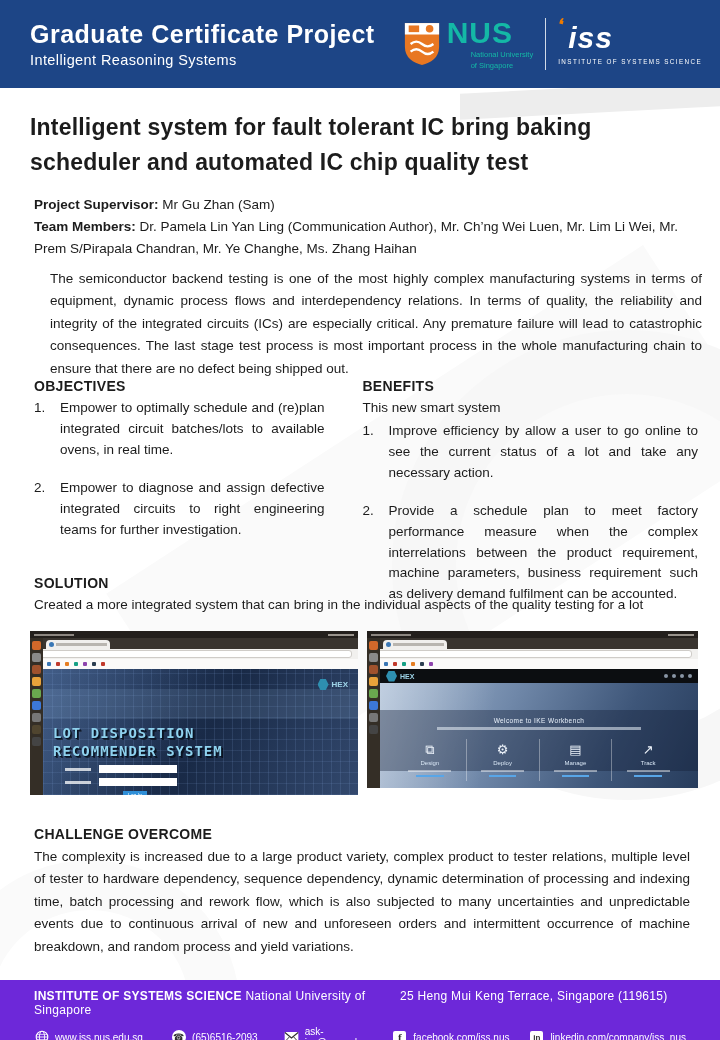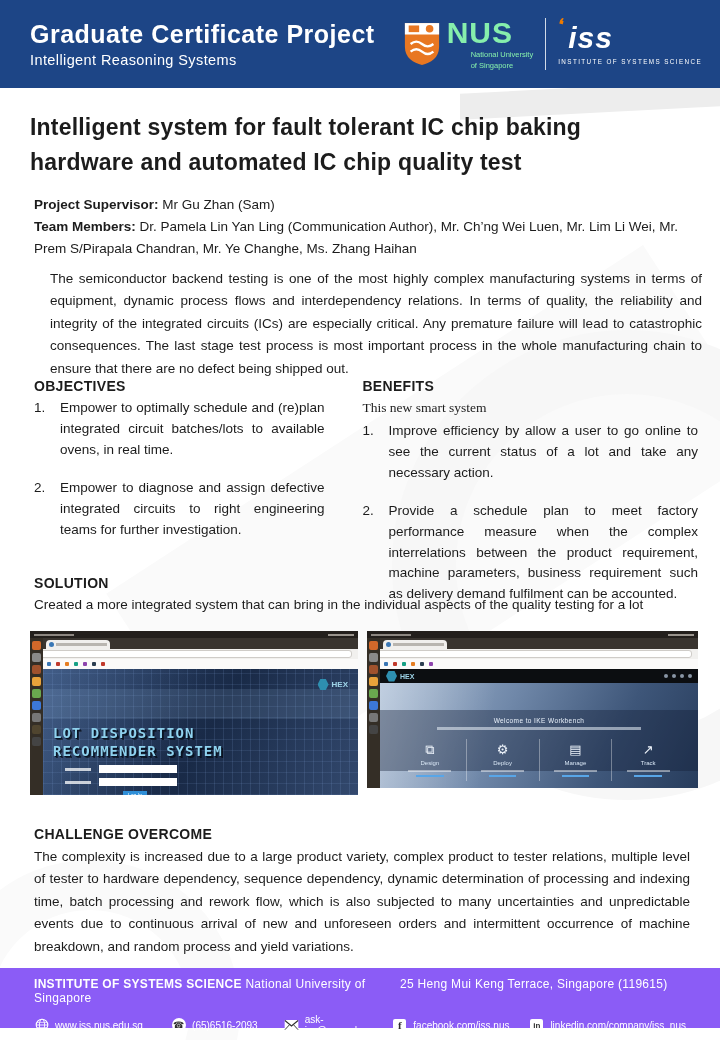--- a/index.html
+++ b/index.html
@@ -24,21 +24,21 @@
 
   
   .header { top:0; left:0; right:0; height:88px; background:#1d4586;
     display:flex; align-items:center; justify-content:space-between;
     padding:0 14px 0 30px; box-sizing:border-box; }
   .header-titles { color:#fff; }
   .header-titles h1 { margin:0; font-size:25px; font-weight:bold; letter-spacing:.5px; }
   .header-titles .sub { margin-top:3px; font-size:14.5px; letter-spacing:.4px; }
   .logos { display:flex; align-items:center; gap:12px; }
   .nus { display:flex; align-items:center; gap:6px; }
-  .nus-text { color:#86efac; line-height:1; }
+  .nus-text { color:#14b8a6; line-height:1; }
   .nus-acr { font-size:30px; font-weight:bold; letter-spacing:1px; }
   .nus-small { font-size:7.5px; margin-top:2px; line-height:1.25;padding-left:24px; }
   .logo-divider { width:1px; height:52px; background:rgba(255,255,255,.8); }
   .issl { color:#fff; text-align:left; padding-right:4px; }
   .iss-word { font-size:30px; font-weight:bold; font-style:italic;
     letter-spacing:1px; line-height:1; position:relative; padding-left:10px; }
   .iss-word .q { position:absolute; left:0; top:-6px; color:#ef7b00;
     font-size:16px; font-style:normal; transform:rotate(15deg); }
   .iss-cap { font-size:6.3px; letter-spacing:1.4px; margin-top:5px; }
 
@@ -47,21 +47,21 @@
     line-height:1.5; letter-spacing:.2px; }
   .meta { top:194px; left:34px; width:655px; font-size:13.5px; line-height:1.62; }
   .meta b { font-weight:bold;margin-top:44px; }
   .intro { top:268px; left:50px; width:652px; font-size:13.5px; line-height:1.66;
     text-align:justify; }
 
   .columns { top:378px; left:34px; width:664px; display:flex; gap:38px; }
   .col-left { width:296px; }
   .col-right { width:342px; }
   .sec-h { font-size:14px; font-weight:bold; letter-spacing:.3px; margin:0 0 4px 0; }
-  .plain { font-size:13.5px; line-height:1.55; margin:0 0 2px 0;font-family:Liberation Serif, serif; }
+  .plain { font-size:13.5px; line-height:1.55; margin:0 0 2px 0; }
   .oli { display:flex; font-size:13.5px; line-height:1.55; margin-bottom:17px; }
   .oli .num { width:26px; flex:none; }
   .oli .txt { flex:1; text-align:justify; }
 
   .solution { top:575px; left:34px; width:660px; }
   .solution .body { font-size:13.5px; line-height:1.5; }
 
   
   .shots { top:631px; left:30px; width:668px; display:flex; gap:9px; align-items:flex-start; }
   .browser { position:relative; background:#d8d6d3; overflow:hidden; flex:none; }
@@ -138,21 +138,21 @@
   .card .ic { font-size:13px; color:#eef4fb; line-height:1; }
   .card .ct { font-size:6px; color:#d7e5f4; margin-top:4px; }
   .card .d1 { margin:4px auto 0; width:72%; height:2px; background:rgba(255,255,255,.45); }
   .card .d2 { margin:3px auto 0; width:46%; height:2px; background:#58a6e8; }
 
   
   .challenge { top:826px; left:34px; width:656px; }
   .challenge .body { font-size:13.5px; line-height:1.66; text-align:justify; }
 
   
-  .footer { left:0; right:0; bottom:12px; height:60px; background:#8b5cf6; color:#fff;
+  .footer { left:0; right:0; bottom:0; height:60px; background:#6d28d9; color:#fff;
     padding:9px 34px 0; box-sizing:border-box; }
   .f-line1 { display:flex; font-size:12px; letter-spacing:.3px; }
   .f-org { width:366px; flex:none; }
   .f-org b { font-weight:bold; }
   .f-line2 { display:flex; align-items:center; margin-top:9px; gap:0; }
   .contact { display:flex; align-items:center; gap:6px; font-size:10px; }
   .c1 { width:140px; } .c2 { width:115px; } .c3 { width:111px; } .c4 { width:140px; }
   .cicon { width:15px; height:15px; flex:none; display:flex; align-items:center;
     justify-content:center; }
   .icon-phone { width:14px; height:14px; border-radius:50%; background:#fff;
@@ -193,21 +193,21 @@
         </div>
       </div>
       <div class="logo-divider"></div>
       <div class="issl">
         <div class="iss-word"><span class="q">❛</span><span>iss</span></div>
         <div class="iss-cap">INSTITUTE OF SYSTEMS SCIENCE</div>
       </div>
     </div>
   </div>
 
-  <div class="layer title">Intelligent system for fault tolerant IC chip baking hardware and automated IC chip quality test</div>
+  <div class="layer title">Intelligent system for fault tolerant IC bring baking scheduler and automated IC chip quality test</div>
 
   <div class="layer meta">
     <div><b>Project Supervisor:</b> <span>Mr Gu Zhan (Sam)</span></div>
     <div><b>Team Members:</b> <span>Dr. Pamela Lin Yan Ling (Communication Author), Mr. Ch’ng Wei Luen, Mr. Lim Li Wei, Mr. Prem S/Pirapala Chandran, Mr. Ye Changhe, Ms. Zhang Haihan</span></div>
   </div>
 
   <div class="layer intro">The semiconductor backend testing is one of the most highly complex manufacturing systems in terms of equipment, dynamic process flows and interdependency relations. In terms of quality, the reliability and integrity of the integrated circuits (ICs) are especially critical. Any premature failure will lead to catastrophic consequences. The last stage test process is most important process in the whole manufacturing chain to ensure that there are no defect being shipped out.</div>
 
   <div class="layer columns">
     <div class="col-left">

